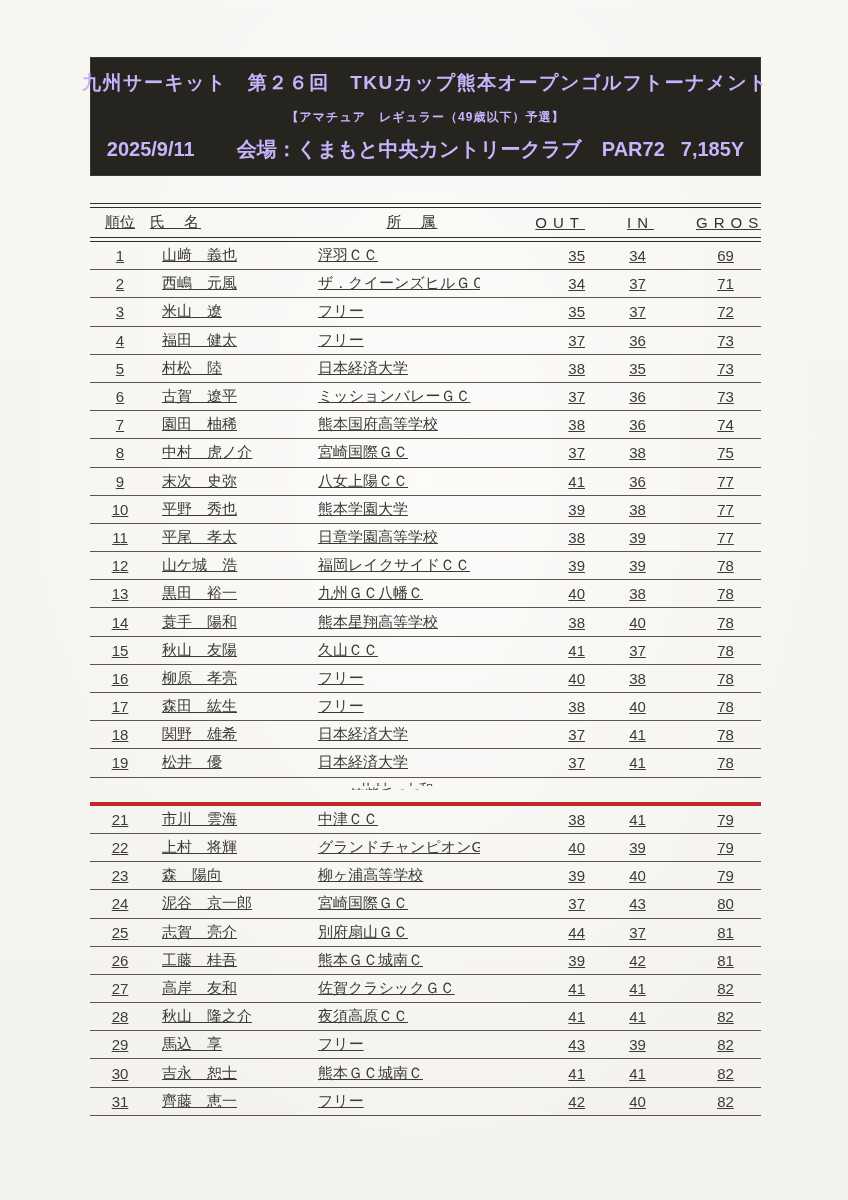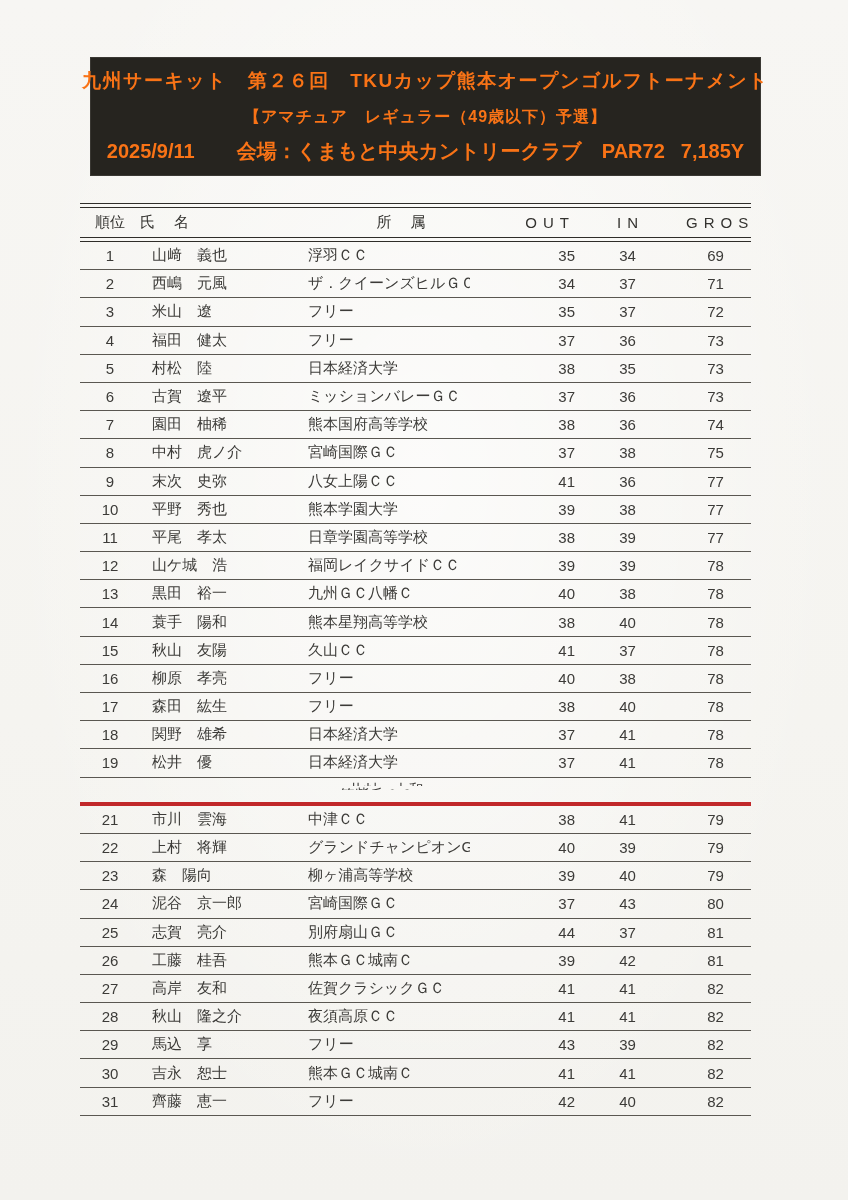--- a/index.html
+++ b/index.html
@@ -12,42 +12,43 @@
   .page{
     position:absolute;inset:0;
     background:
       radial-gradient(ellipse at 50% 40%, rgba(255,255,255,.65), rgba(0,0,0,0) 70%),
       linear-gradient(180deg,#f7f6f3 0%,#f5f4f0 60%,#f3f2ee 100%);
   }
 
   
   .header-box{
     position:absolute;left:90px;top:57px;width:671px;height:119px;
-    background:#26241f;color:#f97316;
+    background:#26241f;color:#c4b5fd;
     display:flex;flex-direction:column;align-items:center;justify-content:center;
     box-shadow:0 0 0 1px #3a3833 inset;
   }
   .title-line1{font-size:19px;font-weight:bold;letter-spacing:1.5px;white-space:pre;}
-  .title-line2{font-size:16px;font-weight:bold;letter-spacing:1px;margin-top:13px;white-space:pre;}
+  .title-line2{font-size:12px;font-weight:bold;letter-spacing:1px;margin-top:13px;white-space:pre;}
   .title-line3{font-size:20px;font-weight:bold;margin-top:10px;display:flex;align-items:baseline;}
   .title-line3 .seg{white-space:pre;}
   .title-line3 .gap-lg{width:42px;}
   .title-line3 .gap-md{width:20px;}
   .title-line3 .gap-sm{width:16px;}
 
   
   .note{
     position:absolute;left:133px;top:180px;
     color:#a23f2b;font-size:15.5px;font-weight:bold;letter-spacing:.5px;white-space:pre;
   }
 
   
   .table{
-    position:absolute;left:80px;top:203px;width:671px;
+    position:absolute;left:90px;top:203px;width:671px;
     color:#3c3b38;
+    text-decoration:underline;
   }
   .dl{height:5px;border-top:1.5px solid #2f2d29;border-bottom:1.5px solid #2f2d29;box-sizing:border-box;}
   .thead{display:flex;align-items:center;height:29px;font-size:15px;color:#33322f;}
   .tr{display:flex;align-items:center;height:28.2px;border-bottom:1px solid #5a5751;font-size:15px;box-sizing:border-box;}
   .tr.cut{border-bottom:4.5px solid #c1282a;flex-direction:column;}
   .td,.th{box-sizing:border-box;white-space:pre;overflow:hidden;}
   .c-rank {width:60px;text-align:center;}
   .c-name {width:158px;text-align:left;padding-left:12px;}
   .c-club {width:172px;text-align:left;padding-left:10px;}
   .c-out  {width:105px;text-align:right;}

